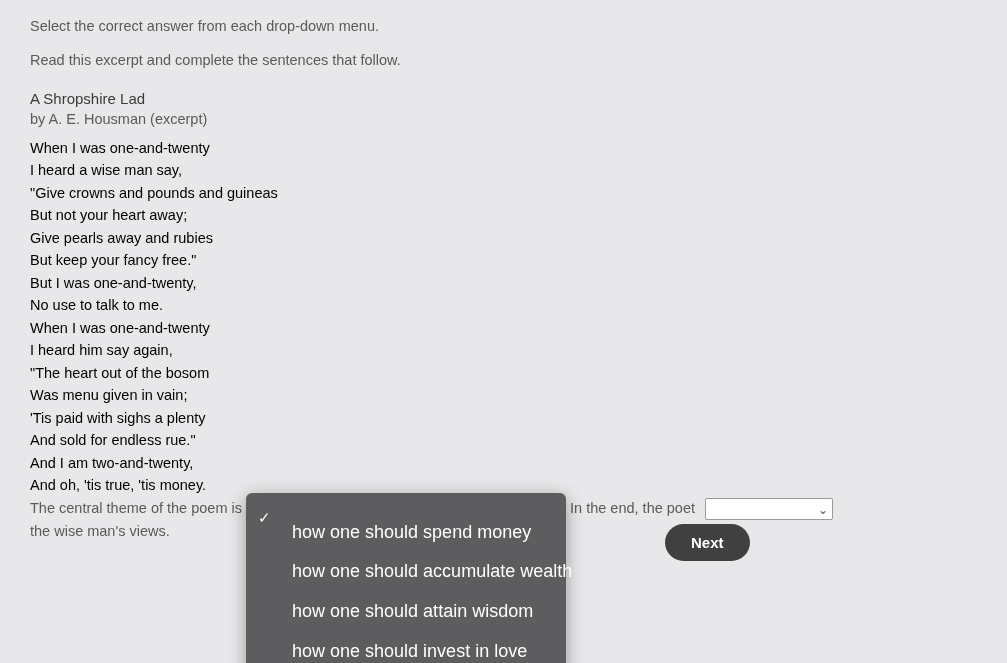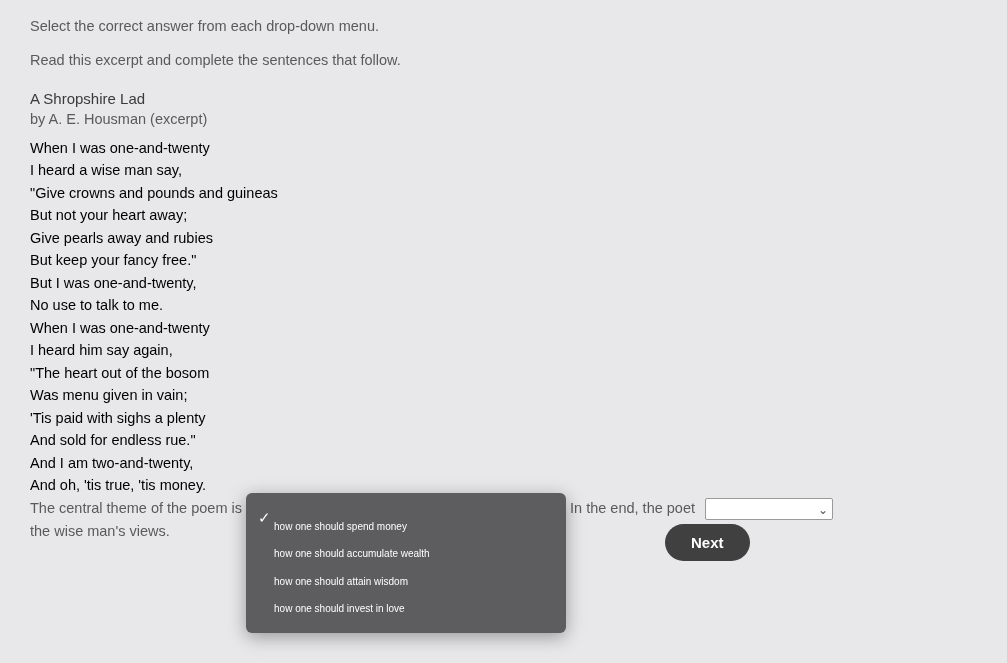--- a/index.html
+++ b/index.html
@@ -60,22 +60,22 @@
       left: 0;
       width: 320px;
       background: #5d5d5f;
       border-radius: 6px;
       padding: 8px 0 10px 0;
       box-shadow: 0 4px 18px rgba(0,0,0,0.35);
       z-index: 10;
     }
     .dropdown-item {
       color: #fefefe;
-      font-size: 10px;
-      padding: 6px 14px 6px 28px;
+      font-size: 18px;
+      padding: 6px 14px 6px 46px;
       position: relative;
       cursor: pointer;
       white-space: nowrap;
     }
     .dropdown-item.selected::before {
       content: "✓";
       position: absolute;
       left: 12px;
       top: 5px;
       color: #fff;

